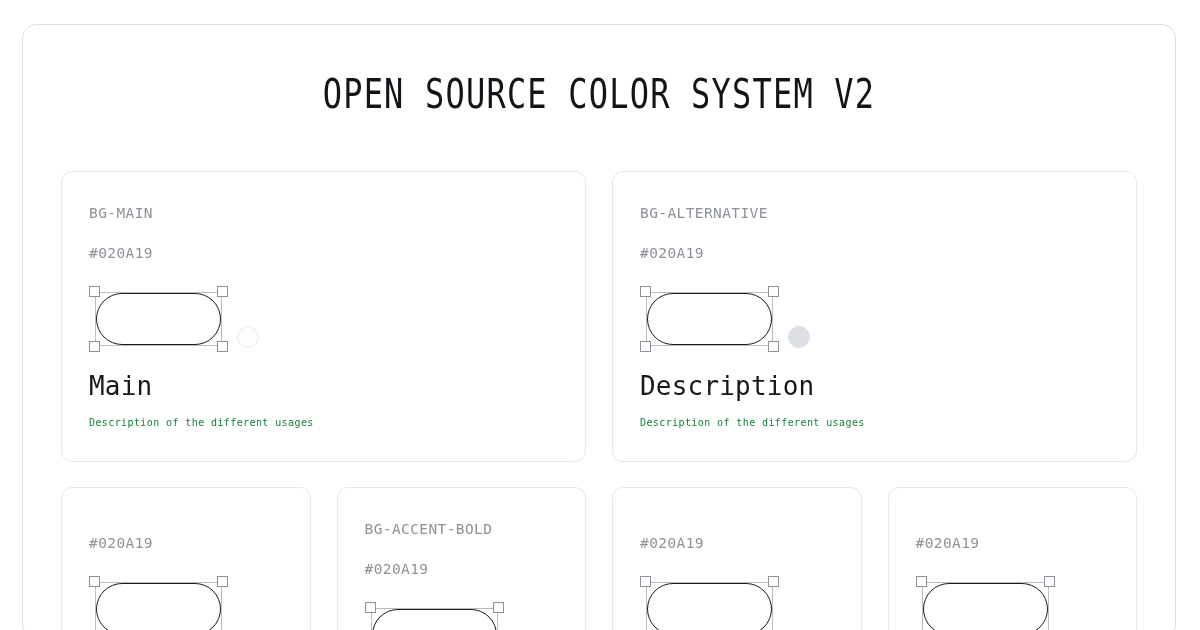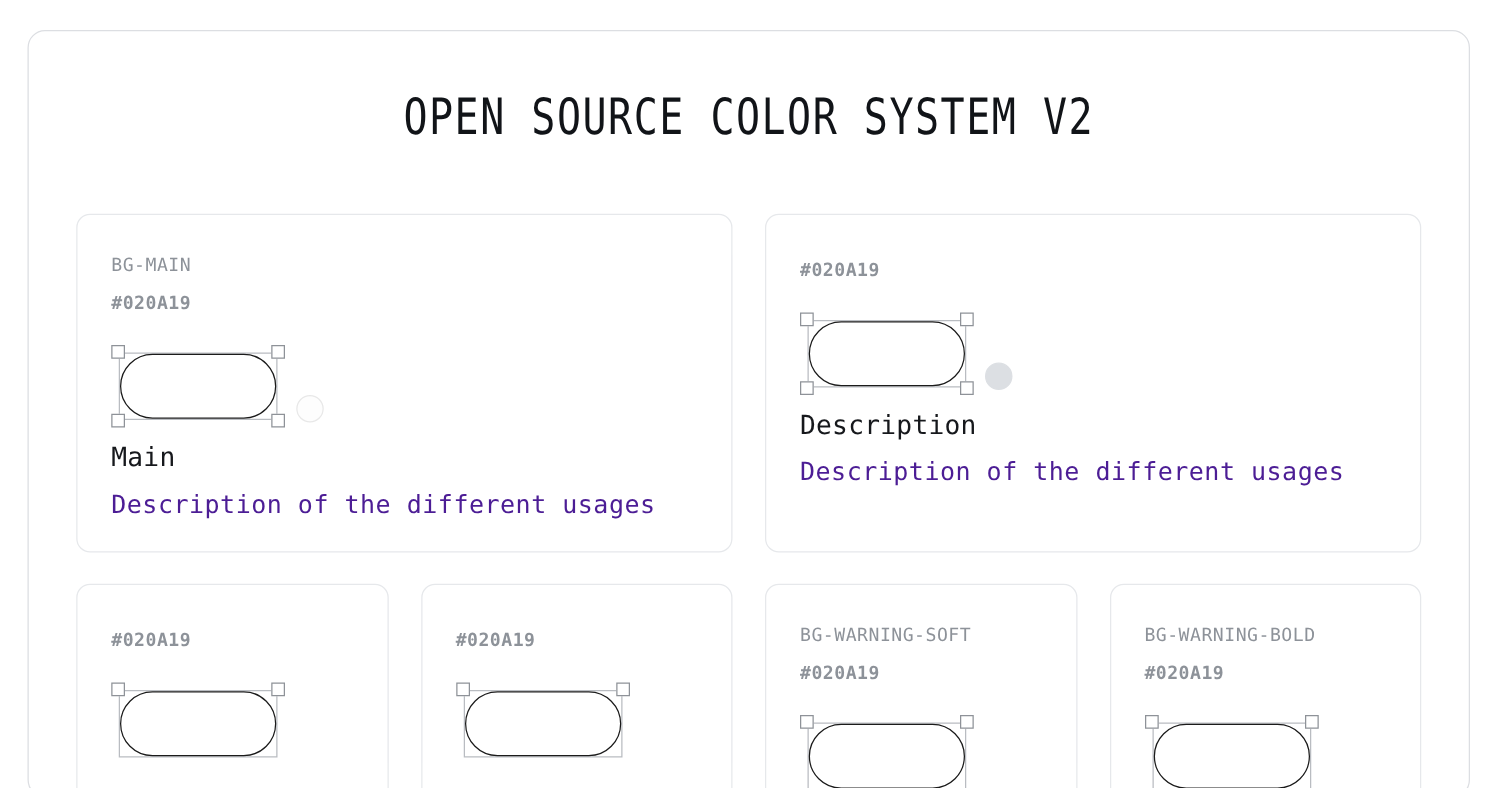--- a/index.html
+++ b/index.html
@@ -70,37 +70,37 @@
   
   .card-token,
   .card-hex {
     font-family: "DejaVu Sans Mono", "Liberation Mono", monospace;
     font-size: 14.5px;
     line-height: 26px;
     letter-spacing: 0.4px;
     color: #8d9299;
     white-space: nowrap;
   }
-  .card-hex { margin-top: 4px; font-weight: bold; }
+  .card-hex { margin-top: 14px; }
 
   .card-name {
     font-family: "DejaVu Sans Mono", "Liberation Mono", monospace;
-    font-size: 21px;
+    font-size: 26px;
     line-height: 28px;
     letter-spacing: 0.2px;
     color: #16181c;
-    margin-top: 6px;
+    margin-top: 16px;
   }
 
   .card-desc {
     font-family: "DejaVu Sans Mono", "Liberation Mono", monospace;
-    font-size: 20px;
+    font-size: 10px;
     line-height: 24px;
     letter-spacing: 0.4px;
-    color: #4c1d95;
+    color: #15803d;
     margin-top: 11px;
     white-space: nowrap;
   }
 
   
   .artboard {
     position: relative;
     margin-top: 18px;
     height: 72px;
   }
@@ -176,20 +176,21 @@
               <div class="handle tr"></div>
               <div class="handle bl"></div>
               <div class="handle br"></div>
             </div>
             <div class="color-dot" style="background: rgb(253, 253, 253); border: 1px solid rgb(232, 232, 232);"></div>
           </div>
           <div class="card-name">Main</div>
           <div class="card-desc">Description of the different usages</div>
         </div>
         <div class="card">
+          <div class="card-token">BG-ALTERNATIVE</div>
           <div class="card-hex">#020A19</div>
           <div class="artboard">
             <div class="selection">
               <div class="sel-box"></div>
               <div class="pill"></div>
               <div class="handle tl"></div>
               <div class="handle tr"></div>
               <div class="handle bl"></div>
               <div class="handle br"></div>
             </div>
@@ -205,44 +206,43 @@
           <div class="artboard">
             <div class="selection">
               <div class="sel-box"></div>
               <div class="pill"></div>
               <div class="handle tl"></div>
               <div class="handle tr"></div>
             </div>
           </div>
         </div>
         <div class="card">
-          <div class="card-hex">#020A19</div>
-          <div class="artboard">
-            <div class="selection">
-              <div class="sel-box"></div>
-              <div class="pill"></div>
-              <div class="handle tl"></div>
-              <div class="handle tr"></div>
-            </div>
-          </div>
-        </div>
-        <div class="card">
-          <div class="card-token">BG-WARNING-SOFT</div>
-          <div class="card-hex">#020A19</div>
-          <div class="artboard">
-            <div class="selection">
-              <div class="sel-box"></div>
-              <div class="pill"></div>
-              <div class="handle tl"></div>
-              <div class="handle tr"></div>
-            </div>
-          </div>
-        </div>
-        <div class="card">
-          <div class="card-token">BG-WARNING-BOLD</div>
+          <div class="card-token">BG-ACCENT-BOLD</div>
+          <div class="card-hex">#020A19</div>
+          <div class="artboard">
+            <div class="selection">
+              <div class="sel-box"></div>
+              <div class="pill"></div>
+              <div class="handle tl"></div>
+              <div class="handle tr"></div>
+            </div>
+          </div>
+        </div>
+        <div class="card">
+          <div class="card-hex">#020A19</div>
+          <div class="artboard">
+            <div class="selection">
+              <div class="sel-box"></div>
+              <div class="pill"></div>
+              <div class="handle tl"></div>
+              <div class="handle tr"></div>
+            </div>
+          </div>
+        </div>
+        <div class="card">
           <div class="card-hex">#020A19</div>
           <div class="artboard">
             <div class="selection">
               <div class="sel-box"></div>
               <div class="pill"></div>
               <div class="handle tl"></div>
               <div class="handle tr"></div>
             </div>
           </div>
         </div>

